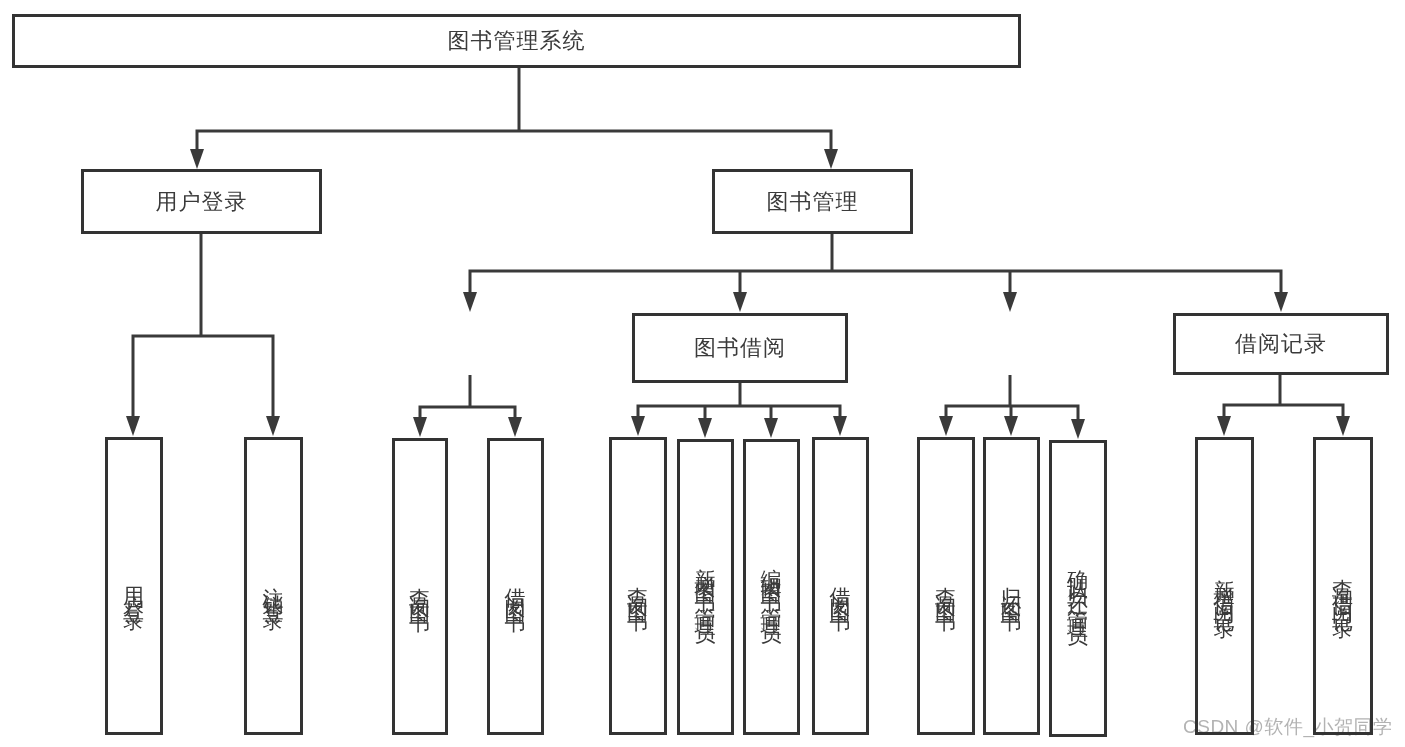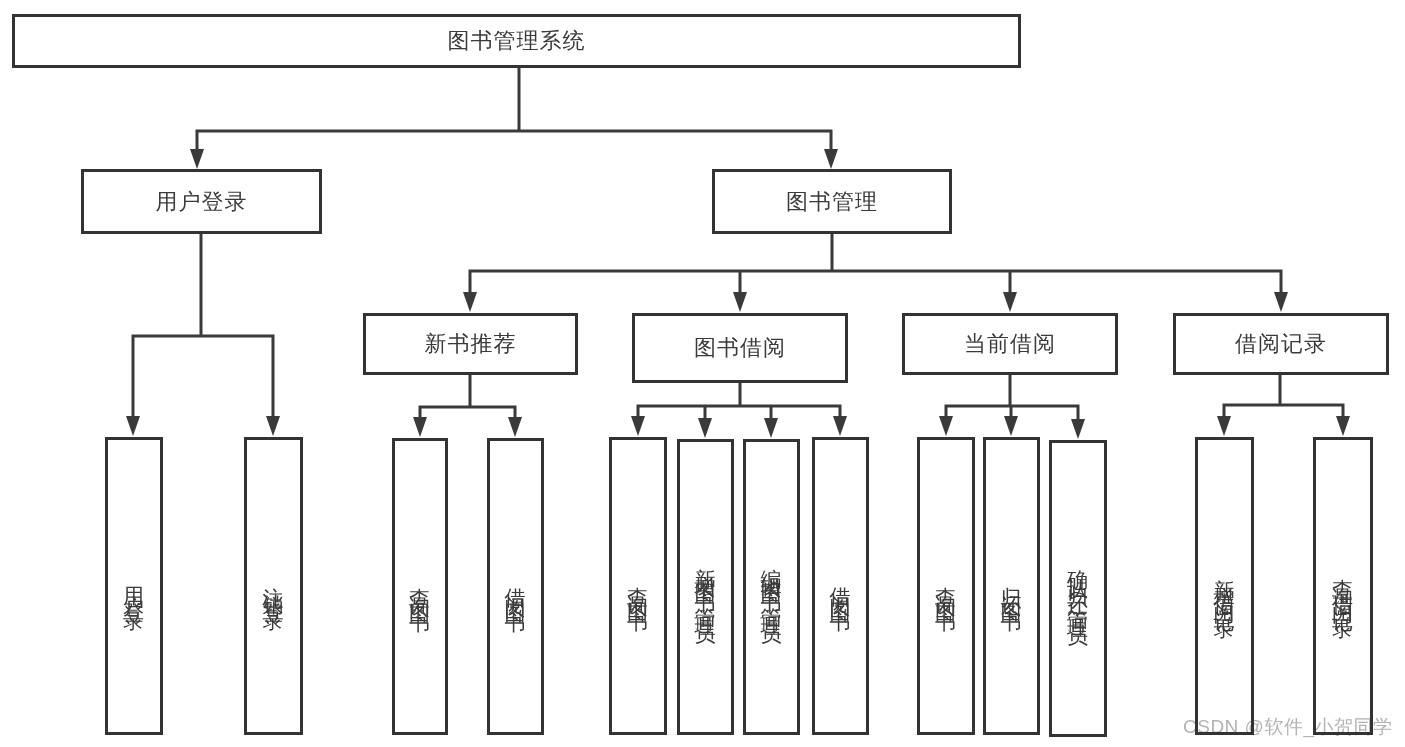--- a/index.html
+++ b/index.html
@@ -114,32 +114,26 @@
     <polygon points="1336,416 1350,416 1343,436"></polygon>
   </svg>
 
   <div class="node h" style="left:12px; top:14px; width:1009px; height:54px;">
     <span>图书管理系统</span>
   </div>
 
   <div class="node h" style="left:81px; top:169px; width:241px; height:65px;">
     <span>用户登录</span>
   </div>
-  <div class="node h" style="left:712px; top:169px; width:240px; height:65px;text-align:center;">
+  <div class="node h" style="left:712px; top:169px; width:201px; height:65px;text-align:center;">
     <span>图书管理</span>
   </div>
 
-  <div class="node h" style="left:363px; top:313px; width:215px; height:62px;">
-    <span>新书推荐</span>
-  </div>
   <div class="node h" style="left:632px; top:313px; width:216px; height:70px;">
     <span>图书借阅</span>
-  </div>
-  <div class="node h" style="left:902px; top:313px; width:216px; height:62px;">
-    <span>当前借阅</span>
   </div>
   <div class="node h" style="left:1173px; top:313px; width:216px; height:62px;">
     <span>借阅记录</span>
   </div>
 
   <div class="node v" style="left:105px; top:437px; width:58px; height:298px;">
     <span class="vtxt">用户登录</span>
   </div>
   <div class="node v" style="left:244px; top:437px; width:59px; height:298px;">
     <span class="vtxt">注销登录</span>

